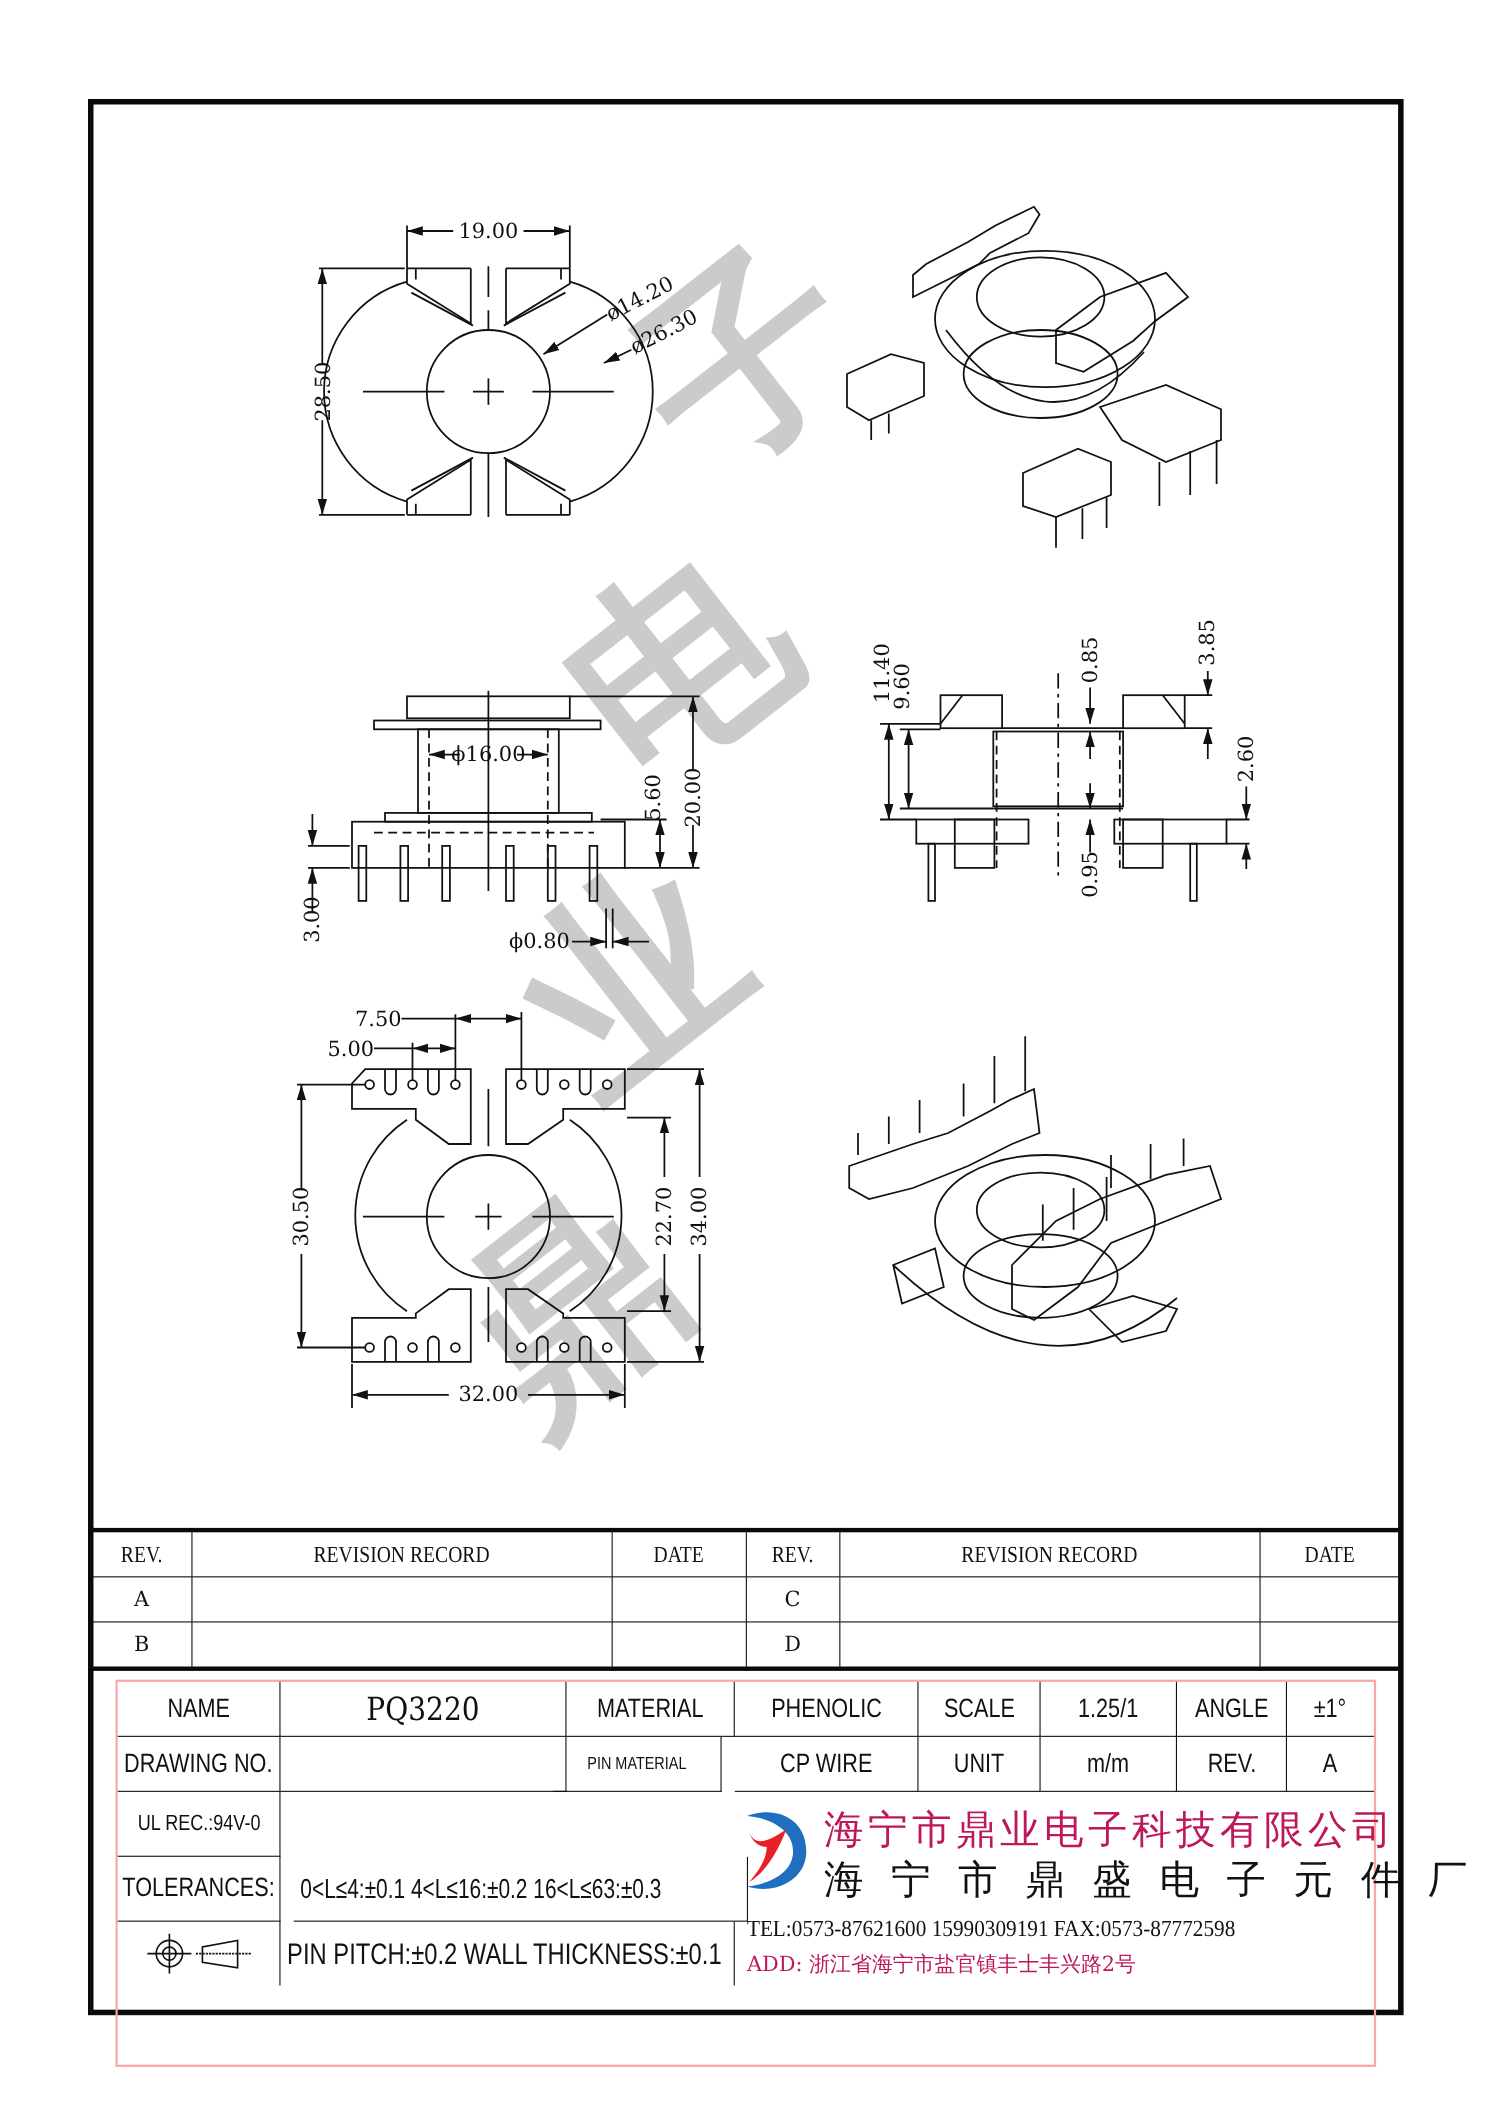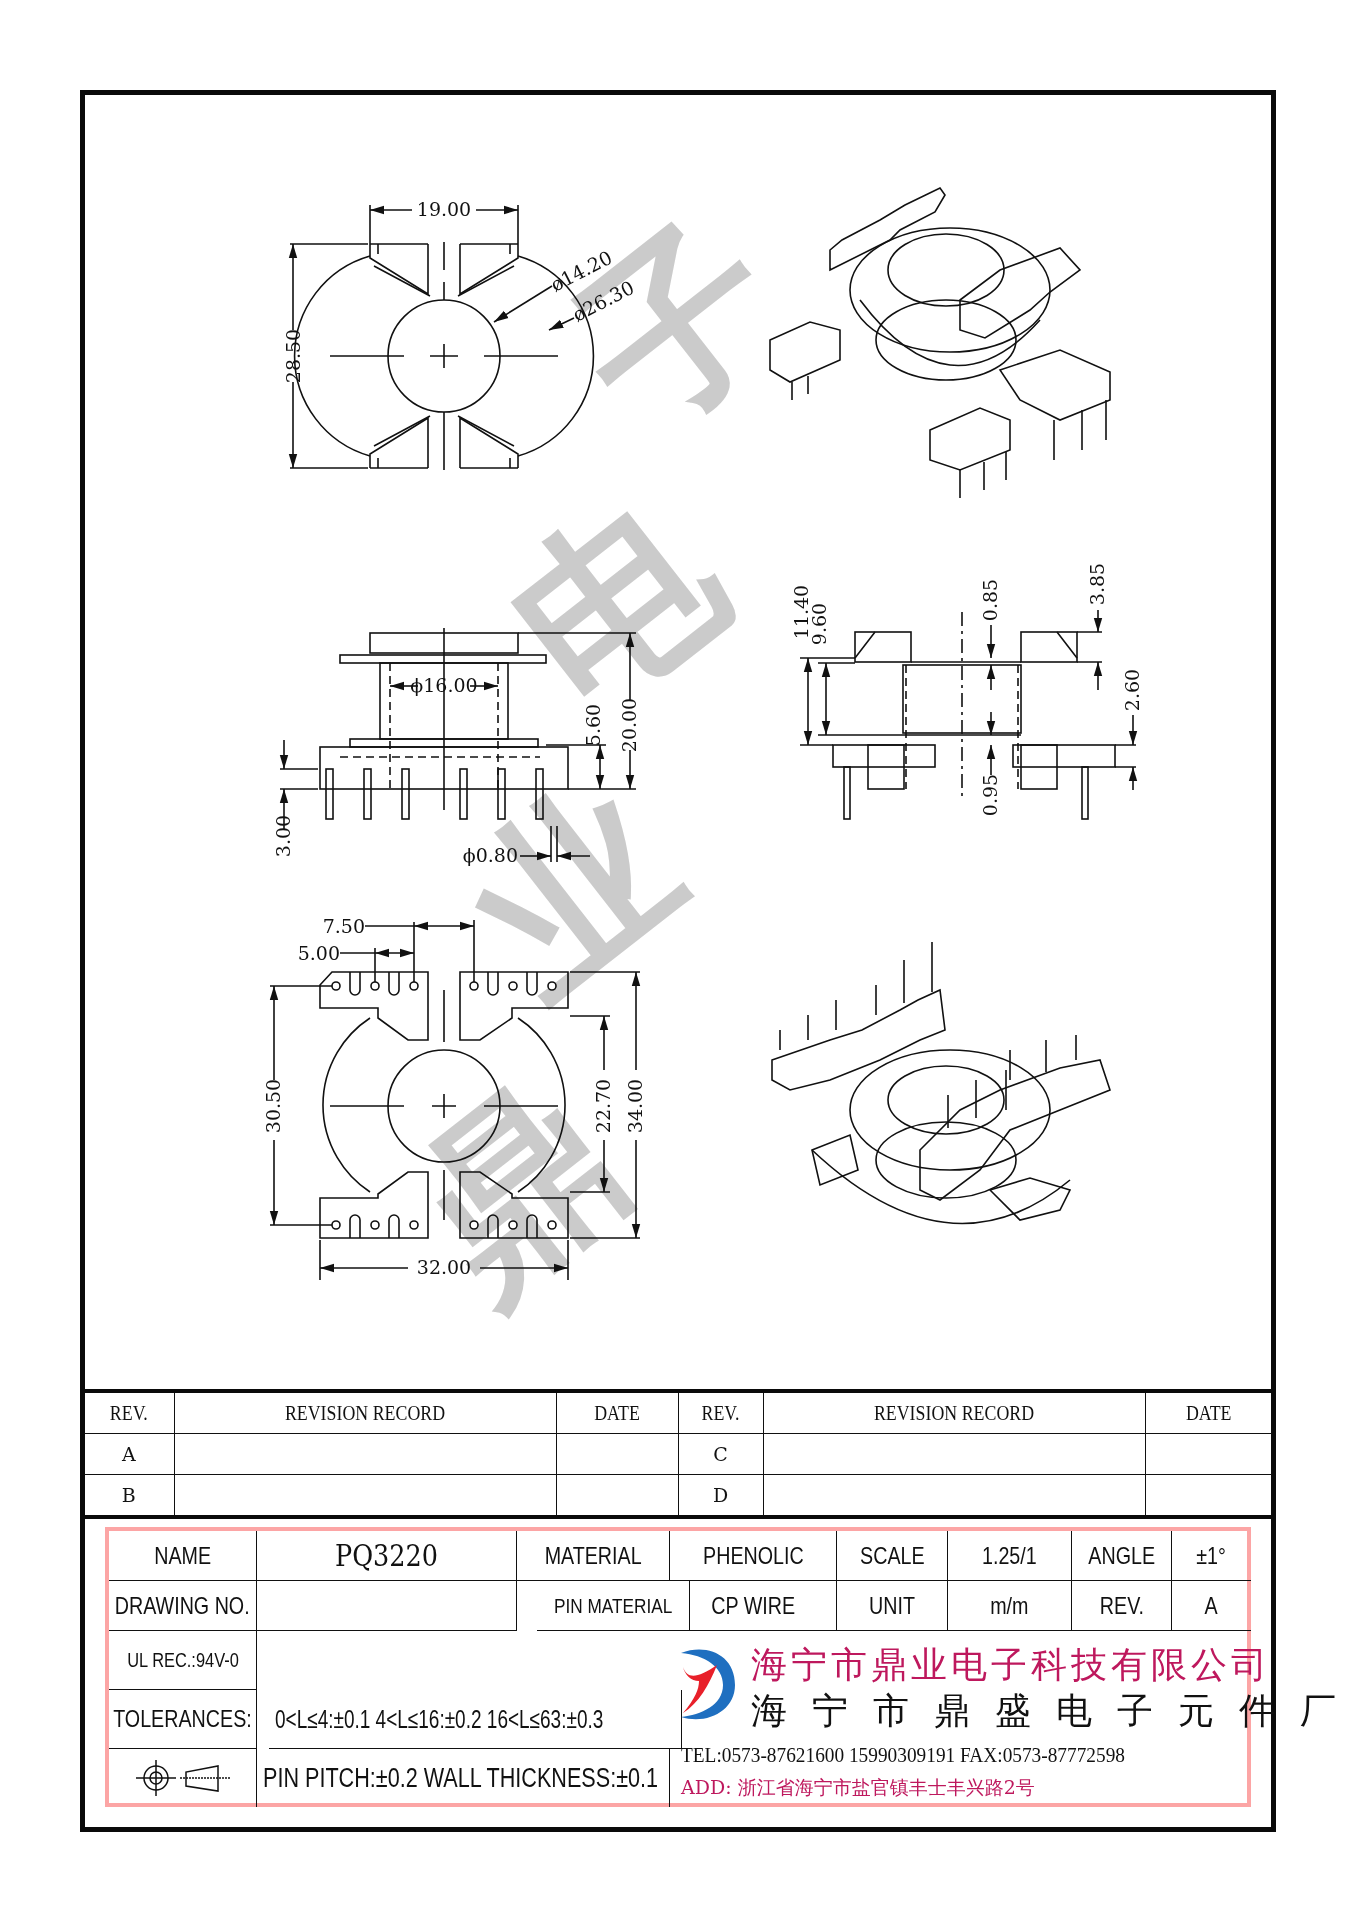--- a/index.html
+++ b/index.html
@@ -15,22 +15,22 @@
   .rev-table { position: absolute; left: 84px; top: 1389px; width: 1188px; height: 128px;
                border-top: 4px solid #0a0a0a; border-bottom: 4px solid #0a0a0a;
                box-sizing: border-box; border-collapse: collapse; table-layout: fixed; }
   .rev-table td { border: 1.5px solid #111; text-align: center; vertical-align: middle;
                   font-family: "DejaVu Serif", serif; font-size: 19px; height: 40px; padding: 0; }
   .rev-table tr td:first-child { border-left: none; }
   .rev-table tr td:last-child { border-right: none; }
   .rev-table td.hdr { font-family: "Liberation Serif", serif; font-size: 21px; transform: scaleX(0.85); }
 
   
-  .tb { position: absolute; left: 105px; top: 1527px; width: 1146px; height: 280px;
-        border: 4px solid #fca5a5; box-sizing: border-box; }
+  .tb { position: absolute; left: 105px; top: 1527px; width: 1146px; height: 352px;
+        border: 2px solid #fca5a5; box-sizing: border-box; }
   .cell { position: absolute; border-right: 1.5px solid #111; border-bottom: 1.5px solid #111;
           box-sizing: border-box; display: flex; align-items: center; justify-content: center;
           font-family: "Liberation Sans", sans-serif; font-size: 24px; color: #111;
           white-space: nowrap; overflow: hidden; }
   .cell .t { display: inline-block; transform: scaleX(0.82); transform-origin: center; }
   .cell.left { justify-content: flex-start; padding-left: 6px; }
   .cell.left .t { transform-origin: left center; }
   .cell.big .t { font-family: "DejaVu Serif", serif; font-size: 29px; transform: scaleX(0.88); }
   .company { position: absolute; left: 560px; top: 100px; width: 584px; height: 178px; }
   .company .cn1 { position: absolute; left: 82px; top: 10px; font-family: "DejaVu Serif", serif;
@@ -320,21 +320,21 @@
   <div class="cell" style="left:1063px;top:0;width:79px;height:50px;border-right:none">
       <span class="t">±1°</span>
     </div>
 
   <div class="cell" style="left:0;top:50px;width:148px;height:50px">
       <span class="t">DRAWING NO.</span>
     </div>
   <div class="cell" style="left:148px;top:50px;width:260px;height:50px">
       <span class="t"></span>
     </div>
-  <div class="cell" style="left:428px;top:50px;width:153px;height:50px;font-size:21px">
+  <div class="cell" style="left:396px;top:50px;width:153px;height:50px;font-size:16px">
       <span class="t">PIN MATERIAL</span>
     </div>
   <div class="cell" style="left:561px;top:50px;width:167px;height:50px">
       <span class="t">CP WIRE</span>
     </div>
   <div class="cell" style="left:728px;top:50px;width:111px;height:50px">
       <span class="t">UNIT</span>
     </div>
   <div class="cell" style="left:839px;top:50px;width:124px;height:50px">
       <span class="t">m/m</span>

